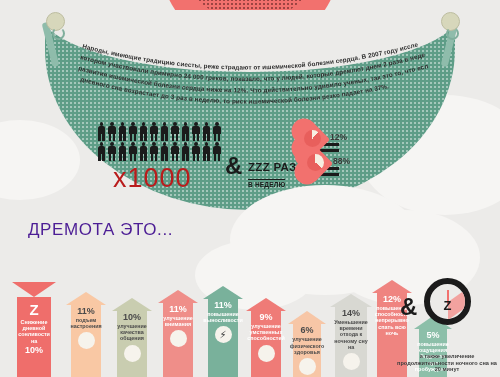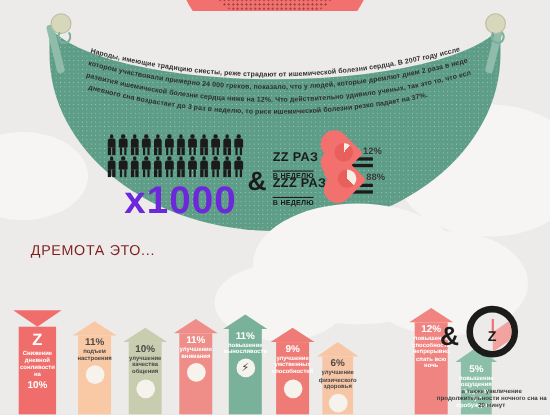--- a/index.html
+++ b/index.html
@@ -70,21 +70,21 @@
 
   
   .people{position:absolute;left:97px;top:122px;width:150px;}
   .people-row{display:flex;gap:1.5px;margin-bottom:1px;}
   .person{width:9px;height:19px;position:relative;}
   .person .head{position:absolute;left:2.6px;top:0;width:3.8px;height:3.8px;border-radius:50%;background:#1b1b1b;}
   .person .body{position:absolute;left:0.6px;top:4.4px;width:7.8px;height:8px;background:#1b1b1b;border-radius:2px 2px 0 0;}
   .person .lleg{position:absolute;left:1.4px;top:12.2px;width:2.6px;height:6.6px;background:#1b1b1b;}
   .person .rleg{position:absolute;left:5.2px;top:12.2px;width:2.6px;height:6.6px;background:#1b1b1b;}
 
-  .x1000{position:absolute;left:113px;top:163px;font-size:35px;font-weight:bold;color:#6d28d9;letter-spacing:1px;}
+  .x1000{position:absolute;left:113px;top:163px;font-size:27px;font-weight:normal;color:#b91c1c;letter-spacing:1px;}
 
   .amp{position:absolute;left:225px;top:152px;font-size:24px;font-weight:bold;color:#1b1b1b;}
 
   
   .zz-block{position:absolute;color:#1b1b1b;}
   .zz1{left:248px;top:137px;}
   .zz2{left:248px;top:161px;}
   .zz-main{font-size:11.5px;font-weight:bold;letter-spacing:.3px;line-height:12px;}
   .zz-sub{
     display:inline-block;margin-top:1px;border-top:1.6px solid #1b1b1b;
@@ -110,21 +110,21 @@
     position:absolute;left:4px;top:3px;width:17px;height:17px;border-radius:50%;z-index:2;
   }
   .heart .pct{
     position:absolute;left:30px;top:5px;font-size:8.5px;font-weight:bold;color:#3a3a3a;white-space:nowrap;
   }
   .h1{left:300px;top:127px;}
   .h2{left:303px;top:151px;}
 
   
   .sec-title{
-    position:absolute;left:28px;top:220px;font-size:13px;color:#7f1d1d;letter-spacing:.6px;
+    position:absolute;left:28px;top:220px;font-size:17px;color:#4c1d95;letter-spacing:.6px;
   }
 
   
   .arrows{position:absolute;left:0;bottom:0;width:500px;height:110px;}
   .arrow{
     position:absolute;bottom:0;
     display:flex;flex-direction:column;align-items:center;
     text-align:center;
   }
   .arrow .head{
@@ -352,24 +352,20 @@
           <span class="body"></span>
           <span class="lleg"></span>
           <span class="rleg"></span>
         </div>
       </div>
     </div>
   <div class="x1000">x1000</div>
 
   <div class="amp">&amp;</div>
 
-  <div class="zz-block zz1">
-    <div class="zz-main">ZZ РАЗ</div>
-    <div class="zz-sub">В НЕДЕЛЮ</div>
-  </div>
   <div class="eqbars eq1">
       <span></span>
       <span></span>
     </div>
 
   <div class="zz-block zz2">
     <div class="zz-main">ZZZ РАЗА</div>
     <div class="zz-sub">В НЕДЕЛЮ</div>
   </div>
   <div class="eqbars eq2">
@@ -444,20 +440,28 @@
         </div>
       </div>
       <div class="arrow" style="left: 288px; width: 38px;">
         <div class="head" style="border-left-width: 19px; border-right-width: 19px; border-bottom-width: 13px; border-bottom-color: rgb(247, 198, 166);"></div>
         <div class="shaft" style="width: 28px; min-height: 52px; background: rgb(247, 198, 166); display: flex; flex-direction: column; align-items: center; justify-content: flex-start; color: rgb(74, 74, 74);">
           <div class="pct">6%</div>
           <div class="lbl">улучшение физического здоровья</div>
           <div class="icon-circle" style="display: flex; align-items: center; justify-content: center; font-size: 10px; color: rgb(68, 68, 68);"></div>
         </div>
       </div>
+      <div class="arrow" style="left: 330px; width: 42px;">
+        <div class="head" style="border-left-width: 21px; border-right-width: 21px; border-bottom-width: 13px; border-bottom-color: rgb(216, 216, 210);"></div>
+        <div class="shaft" style="width: 32px; min-height: 70px; background: rgb(216, 216, 210); display: flex; flex-direction: column; align-items: center; justify-content: flex-start; color: rgb(74, 74, 74);">
+          <div class="pct">14%</div>
+          <div class="lbl">Уменьшение времени отхода к ночному сну на</div>
+          <div class="icon-circle" style="display: flex; align-items: center; justify-content: center; font-size: 10px; color: rgb(68, 68, 68);"></div>
+        </div>
+      </div>
       <div class="arrow" style="left: 372px; width: 40px;">
         <div class="head" style="border-left-width: 20px; border-right-width: 20px; border-bottom-width: 13px; border-bottom-color: rgb(239, 132, 128);"></div>
         <div class="shaft" style="width: 30px; min-height: 84px; background: rgb(239, 132, 128); display: flex; flex-direction: column; align-items: center; justify-content: flex-start; color: rgb(255, 255, 255);">
           <div class="pct">12%</div>
           <div class="lbl">повышение способности непрерывно спать всю ночь</div>
         </div>
       </div>
       <div class="arrow" style="left: 414px; width: 38px;">
         <div class="head" style="border-left-width: 19px; border-right-width: 19px; border-bottom-width: 13px; border-bottom-color: rgb(140, 191, 169);"></div>
         <div class="shaft" style="width: 28px; min-height: 48px; background: rgb(140, 191, 169); display: flex; flex-direction: column; align-items: center; justify-content: flex-start; color: rgb(255, 255, 255);">

